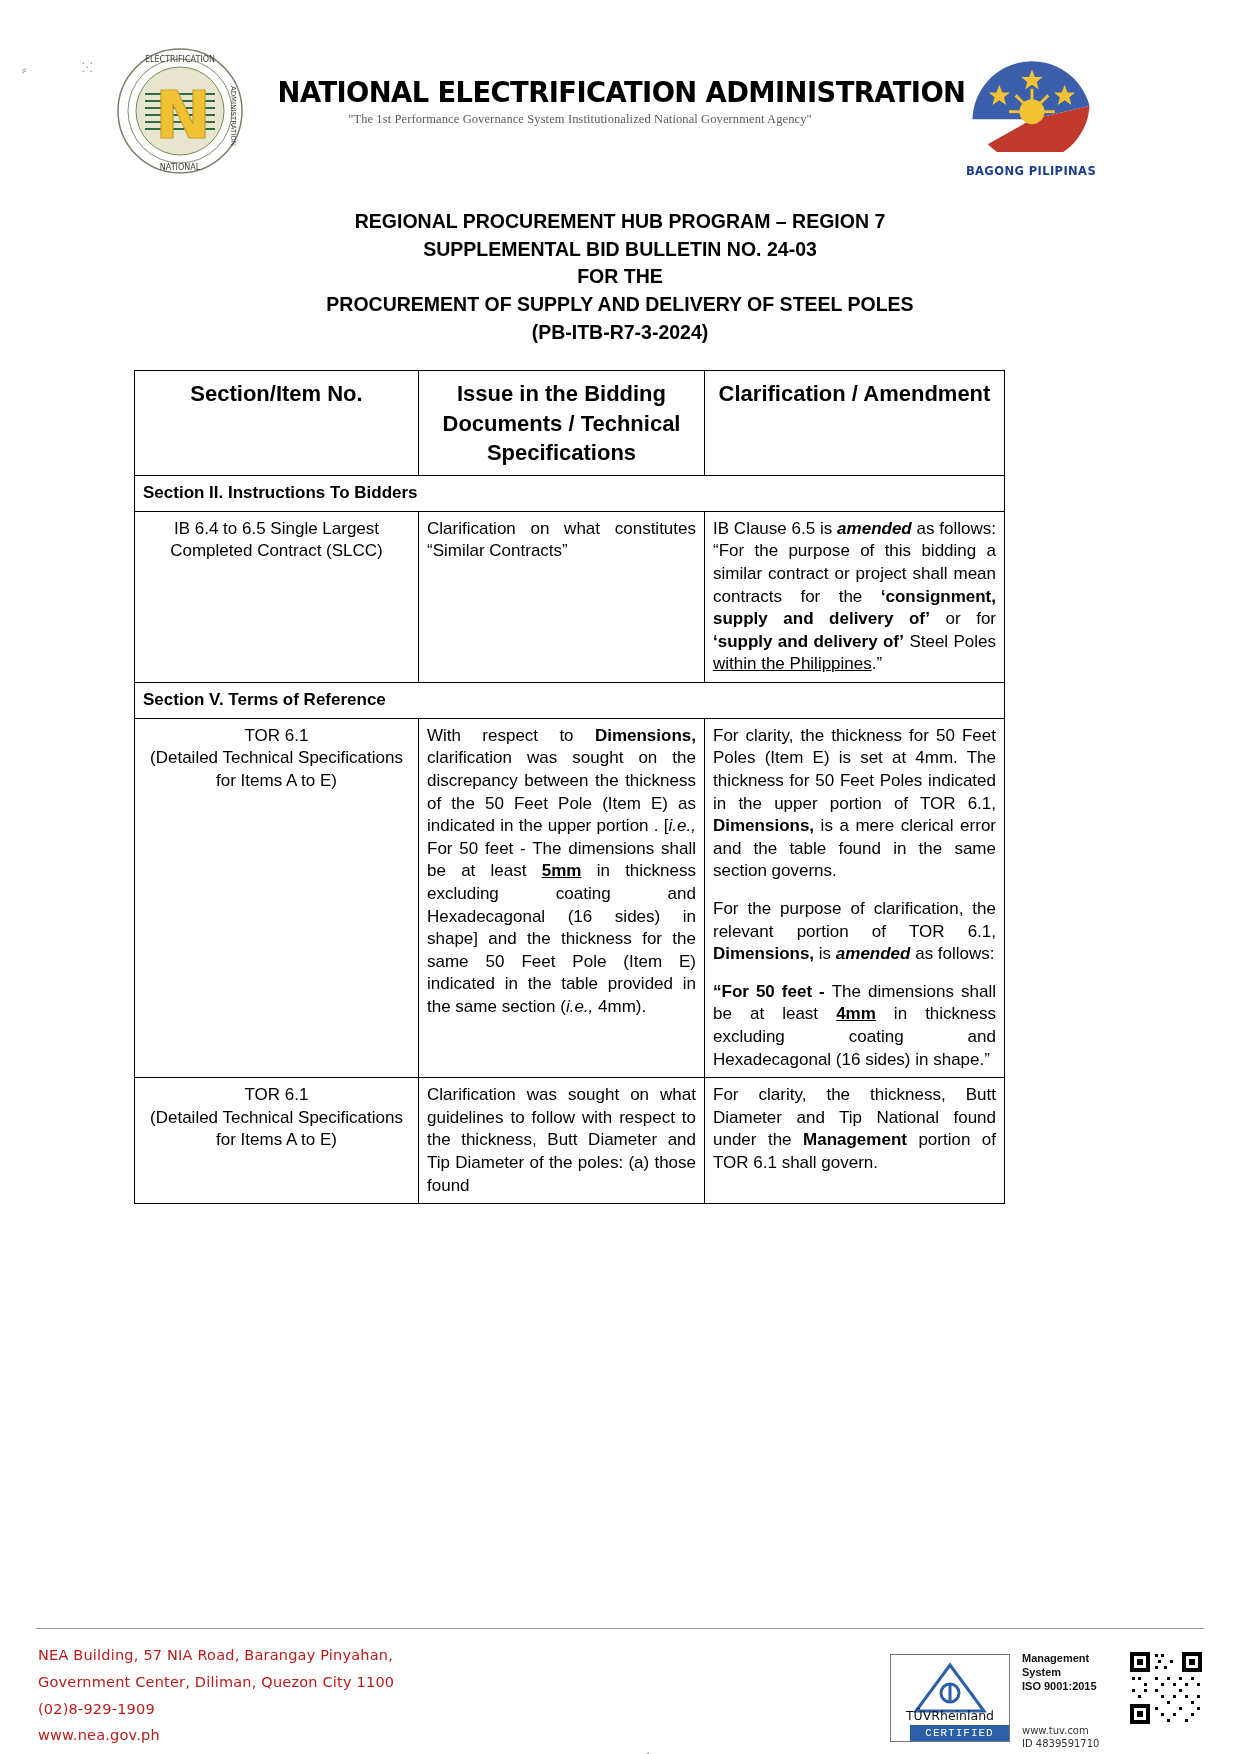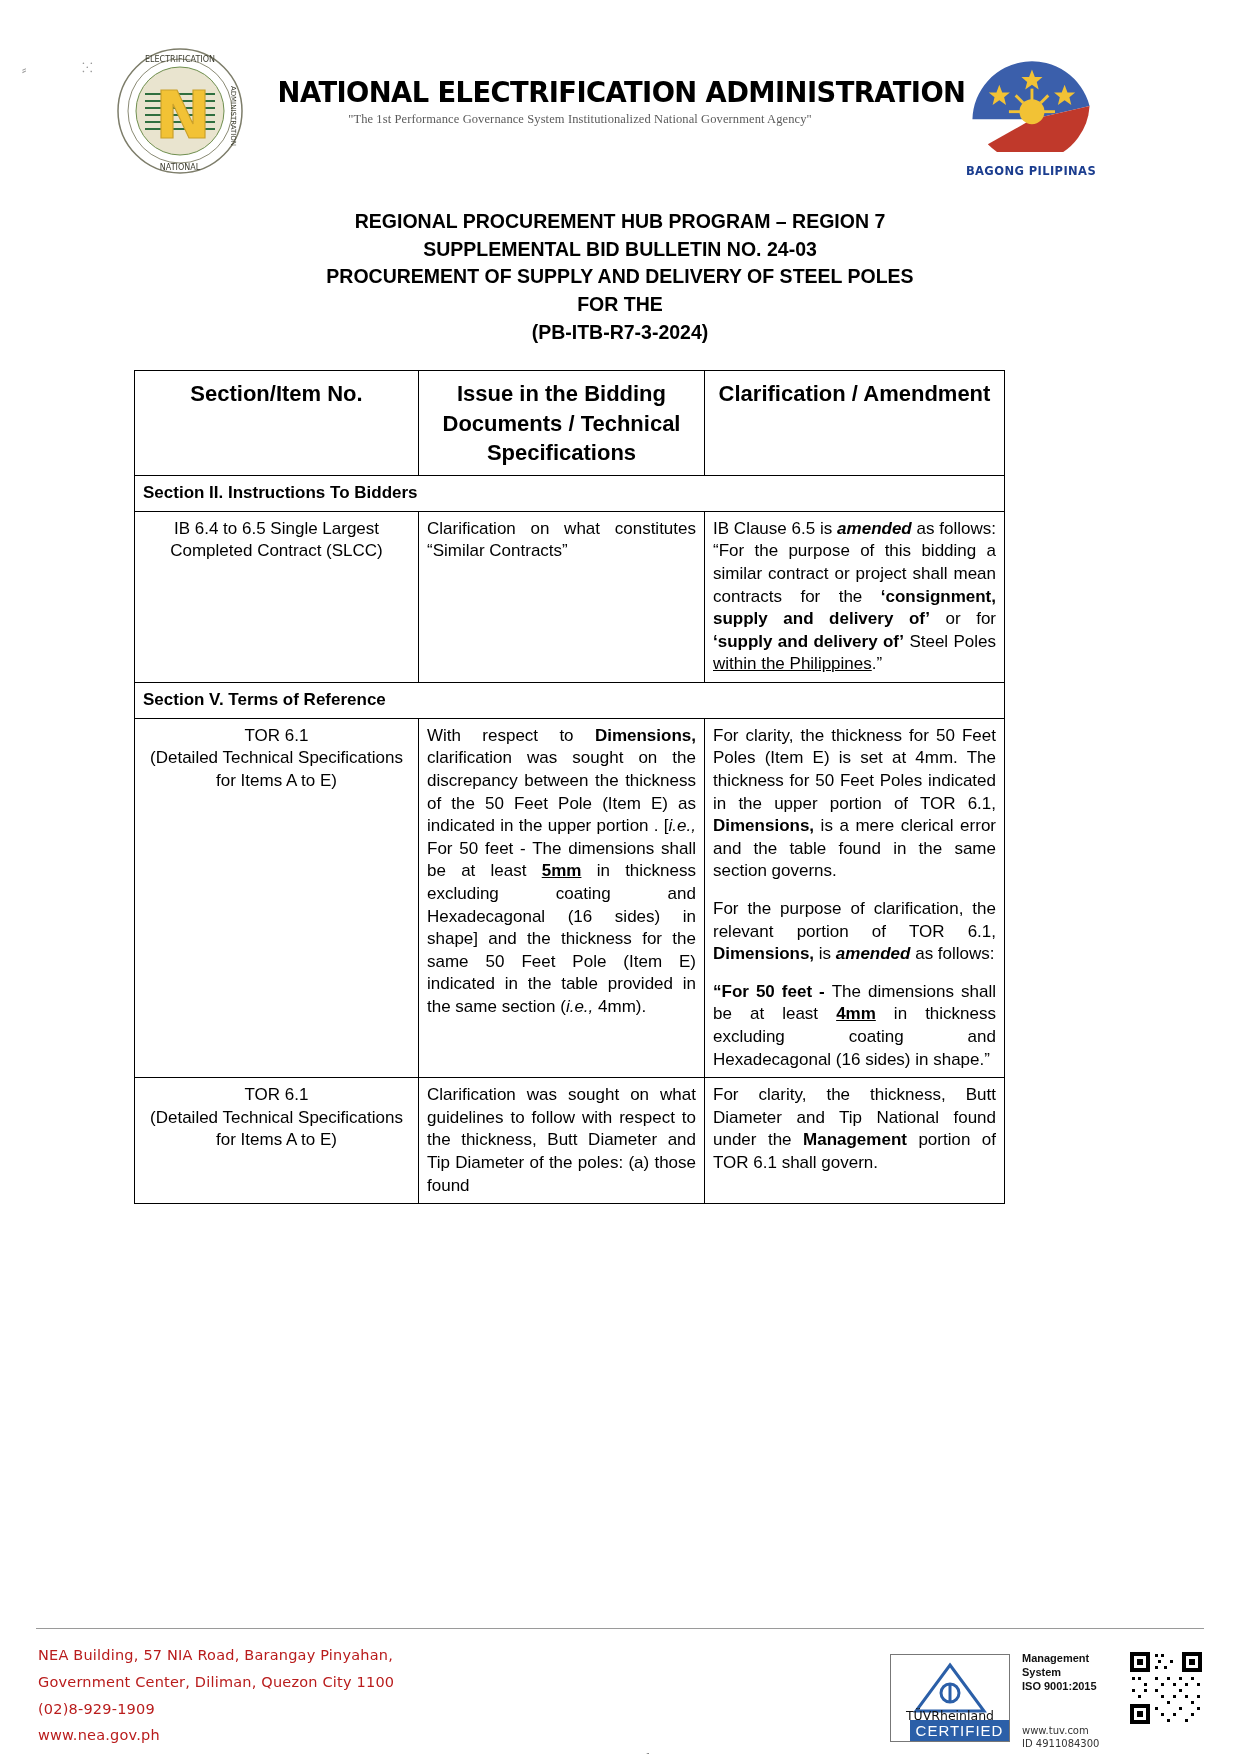--- a/index.html
+++ b/index.html
@@ -191,22 +191,22 @@
     position: absolute;
     bottom: 18px;
     left: 0; right: 0;
     text-align: center;
   }
   .tuv-cert {
     position: absolute;
     bottom: 0; left: 0; right: 0;
     background: #2b5fa8;
     color: #fff;
-    font-family: Liberation Sans, sans-serif;
-    font-size: 15px;
+    font-family: Liberation Mono, monospace;
+    font-size: 11px;
     letter-spacing: 1px;
     padding: 2px 0;
     text-align: center;
     margin-left: 19px;
   }
   .iso-text {
     position: absolute;
     left: 1022px;
     top: 24px;
     font-family: Liberation Sans, sans-serif;
@@ -288,22 +288,22 @@
           </g>
         </svg>
       </div>
       <div class="bagong-label">BAGONG PILIPINAS</div>
     </div>
   </div>
 
   <div class="doc-heading">
     <div>REGIONAL PROCUREMENT HUB PROGRAM – REGION 7</div>
     <div>SUPPLEMENTAL BID BULLETIN NO. 24-03</div>
+    <div>FOR THE</div>
     <div>PROCUREMENT OF SUPPLY AND DELIVERY OF STEEL POLES</div>
-    <div>FOR THE</div>
     <div>(PB-ITB-R7-3-2024)</div>
   </div>
 
 
   <table class="main">
     <colgroup>
       <col class="col1">
         <col class="col2">
         <col class="col3">
     </colgroup>
@@ -389,21 +389,21 @@
       </div>
     </div>
 
     <div class="iso-text">
       <div>Management</div>
       <div>System</div>
       <div>ISO 9001:2015</div>
     </div>
     <div class="iso-url">
       <div>www.tuv.com</div>
-      <div>ID 4911084300</div>
+      <div>ID 4839591710</div>
     </div>
 
     <div class="qr">
       <svg viewBox="0 0 76 76" width="76" height="76">
         <rect width="76" height="76" fill="#fff"></rect>
         <g fill="#000">
           <rect x="2" y="2" width="20" height="20"></rect>
             <rect x="6" y="6" width="12" height="12" fill="#fff"></rect>
             <rect x="9" y="9" width="6" height="6"></rect>
           <rect x="54" y="2" width="20" height="20"></rect>

